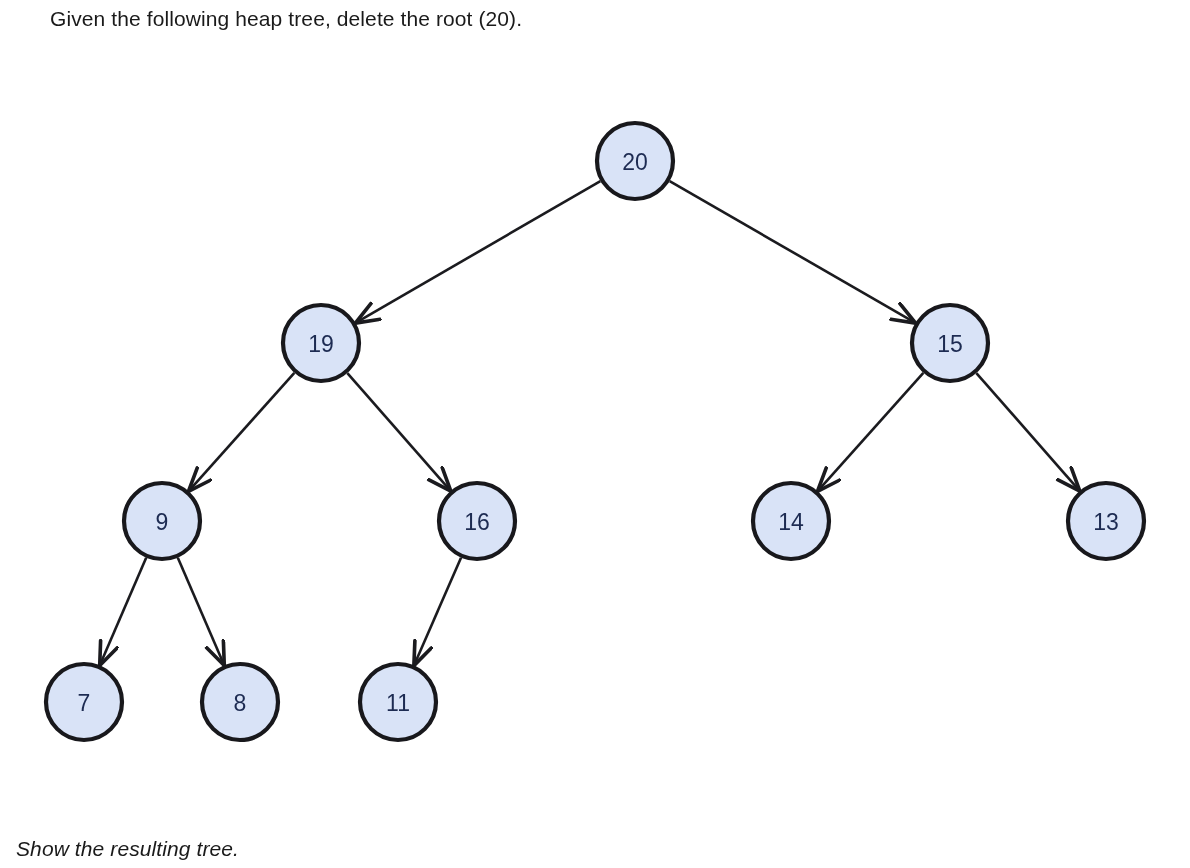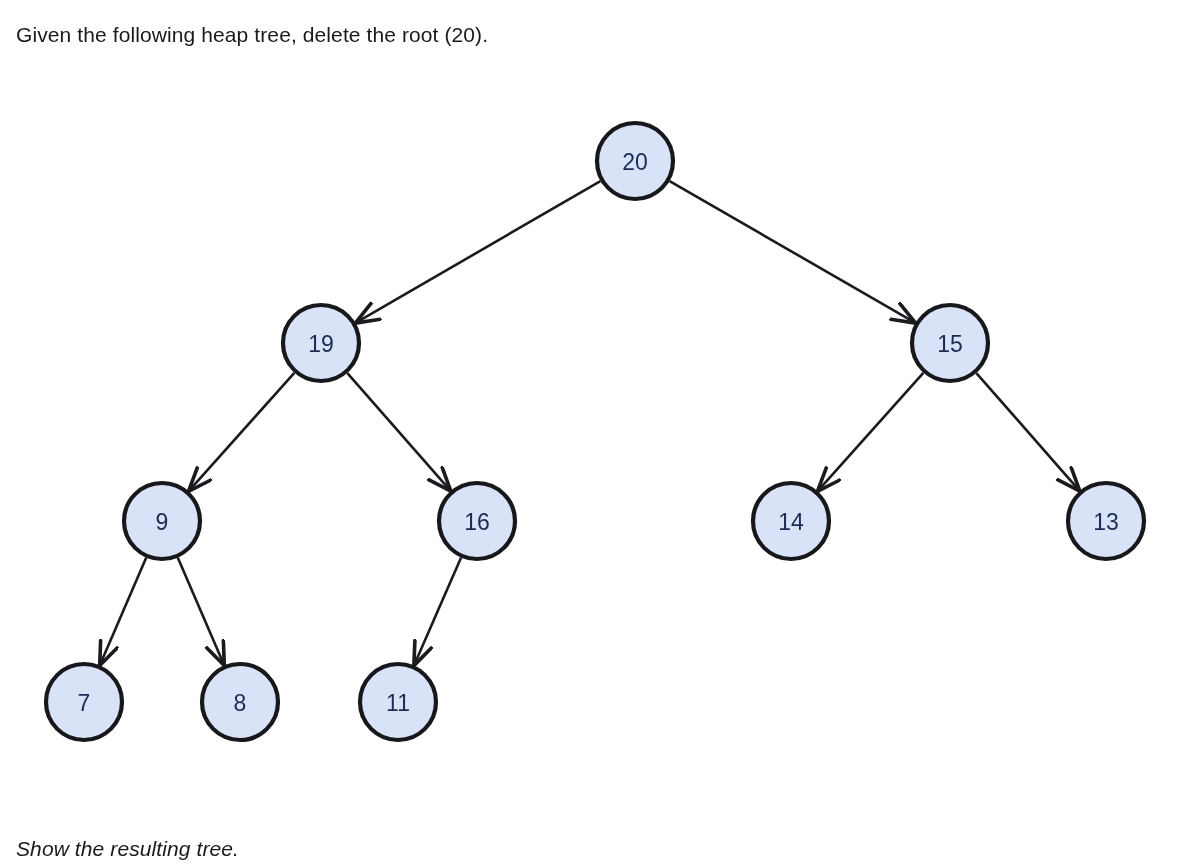--- a/index.html
+++ b/index.html
@@ -16,21 +16,21 @@
   }
   .prompt-text {
     position: absolute;
     left: 16px;
     font-size: 21px;
     line-height: 26px;
     color: #1a1a1a;
     letter-spacing: 0.1px;
     white-space: nowrap;
   }
-  #question-text { top: 22px; }
+  #question-text { top: 6px; margin-left: 34px; }
   #instruction-text { top: 836px; font-style: italic; }
 
   #tree-figure {
     position: absolute;
     left: 0;
     top: 90px;
     width: 1190px;
     height: 700px;
   }
   #tree-svg {

